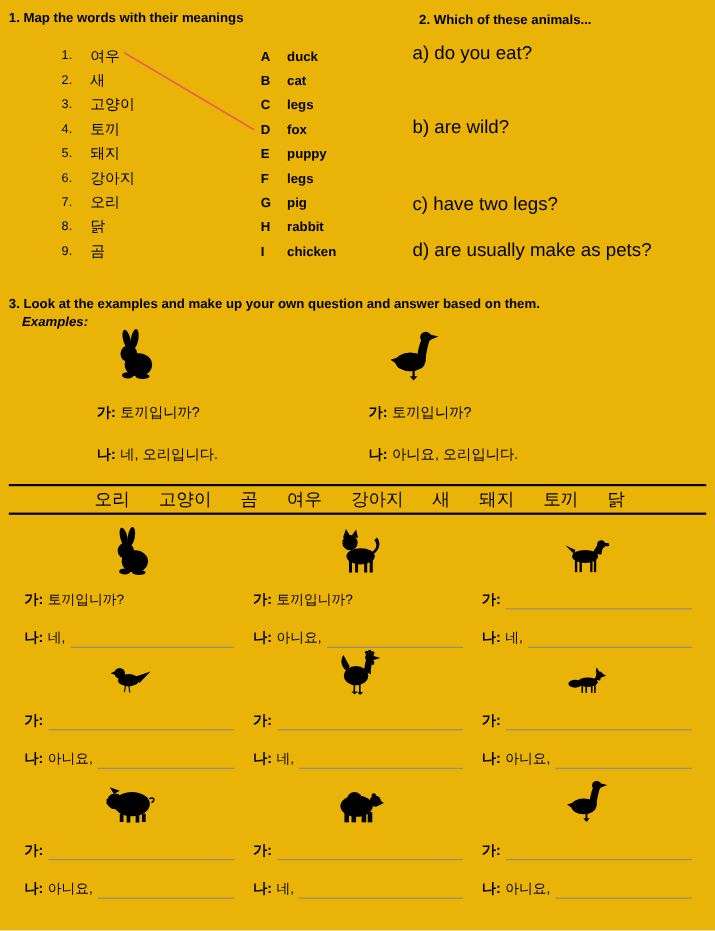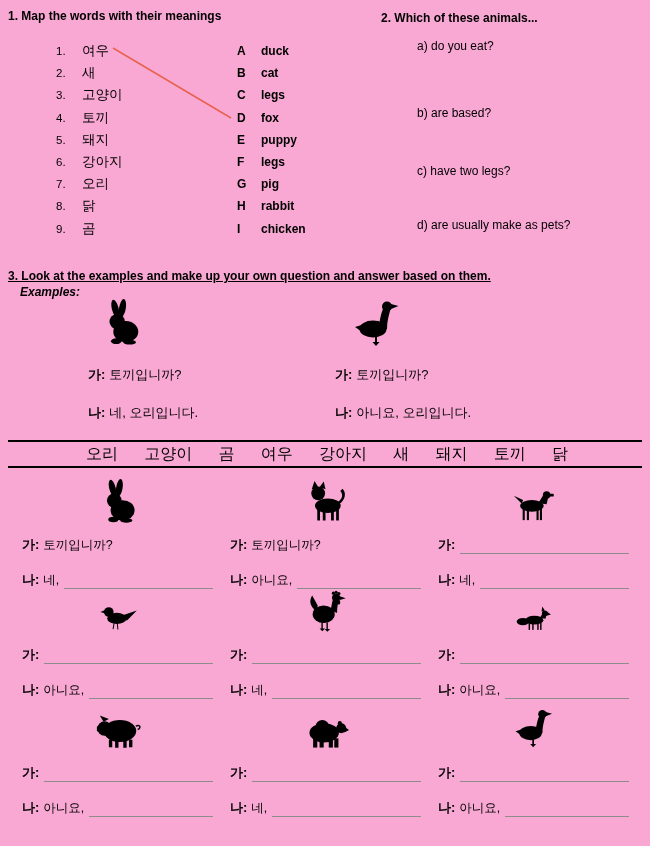--- a/index.html
+++ b/index.html
@@ -1,35 +1,35 @@
 <!DOCTYPE html>
 <html><head>
 <meta charset="utf-8">
 <style>
   html,body{margin:0;padding:0;background:#fff;}
-  .page{position:relative;width:650px;height:846px;background:#f9a8d4;
+  .page{position:relative;width:650px;height:846px;background:#eab308;
         font-family:"Liberation Sans",sans-serif;color:#000;overflow:hidden;}
   .abs{position:absolute;}
 
   
   .s1-title{left:8px;top:9px;font-size:12px;font-weight:bold;}
   .kr-list{left:56px;top:40px;}
   .en-list{left:237px;top:40px;}
   .lrow{display:flex;align-items:center;height:22.2px;}
   .num{width:26px;font-size:11.5px;}
   .kword{font-size:13.5px;}
   .letter{width:24px;font-size:12px;font-weight:bold;}
   .eword{font-size:12px;font-weight:bold;}
 
   
   .s2-title{left:357px;top:11px;font-size:12px;font-weight:bold;margin-left:24px;}
-  .s2-q{left:375px;font-size:12px;margin-left:42px;}
+  .s2-q{left:375px;font-size:17px;}
 
   
-  .s3-title{left:8px;top:269px;font-size:12px;font-weight:bold;text-decoration:underline;}
+  .s3-title{left:8px;top:269px;font-size:12px;font-weight:bold;}
   .s3-ex{left:20px;top:285px;font-size:12px;font-weight:bold;font-style:italic;}
 
   .qa{display:flex;align-items:flex-end;font-size:12.5px;white-space:nowrap;}
   .pfx{font-weight:bold;font-size:13px;}
   .txt{margin-left:4px;}
   .ex-qa{font-size:13px;}
 
   
   .bank{left:8px;top:440px;width:634px;height:28px;box-sizing:border-box;
         border-top:2px solid #000;border-bottom:2px solid #000;
@@ -236,22 +236,22 @@
         <span class="eword">chicken</span>
       </div>
   </div>
 
   <svg class="abs overlay" width="650" height="846">
     <line x1="113" y1="48" x2="231" y2="118" stroke-width="1.5" stroke="#e8624e"></line>
   </svg>
 
   <div class="abs s2-title">2. Which of these animals...</div>
   <div class="abs s2-q" style="top:39px">a) do you eat?</div>
-  <div class="abs s2-q" style="top:106px">b) are based?</div>
-  <div class="abs s2-q" style="top:164px">c) have two legs?</div>
+  <div class="abs s2-q" style="top:106px">b) are wild?</div>
+  <div class="abs s2-q" style="top:176px">c) have two legs?</div>
   <div class="abs s2-q" style="top:218px">d) are usually make as pets?</div>
 
   <div class="abs s3-title">3.  Look at the examples and make up your own question and answer based on them.</div>
   <div class="abs s3-ex">Examples:</div>
 
   <div class="abs" style="left:97px;top:297px">
     <svg width="48" height="52" viewBox="0 0 100 100">
         <use href="#sym-rabbit"></use>
       </svg>
   </div>

